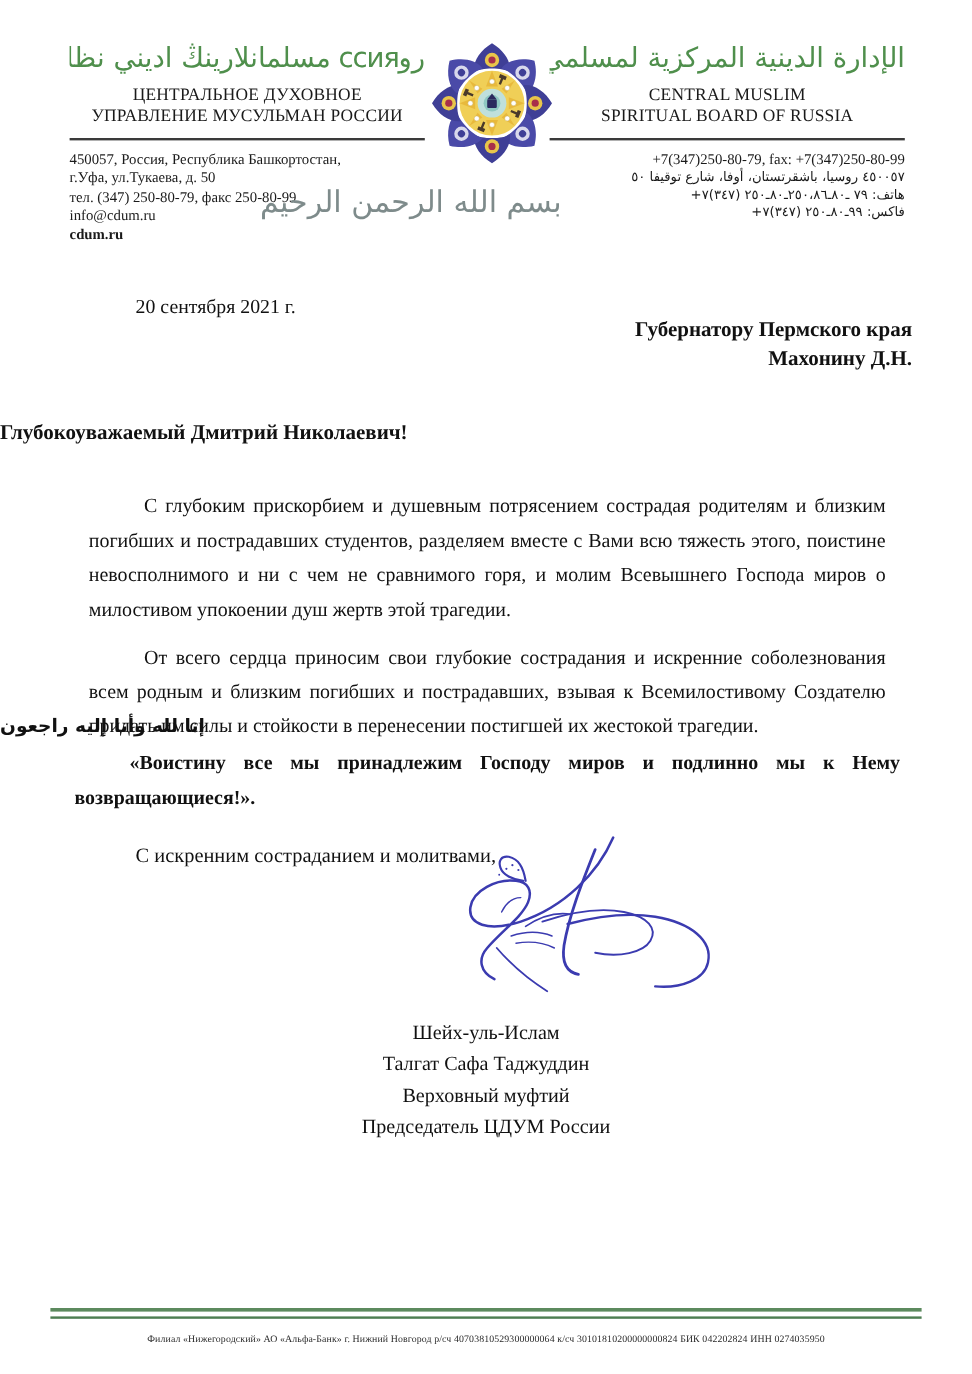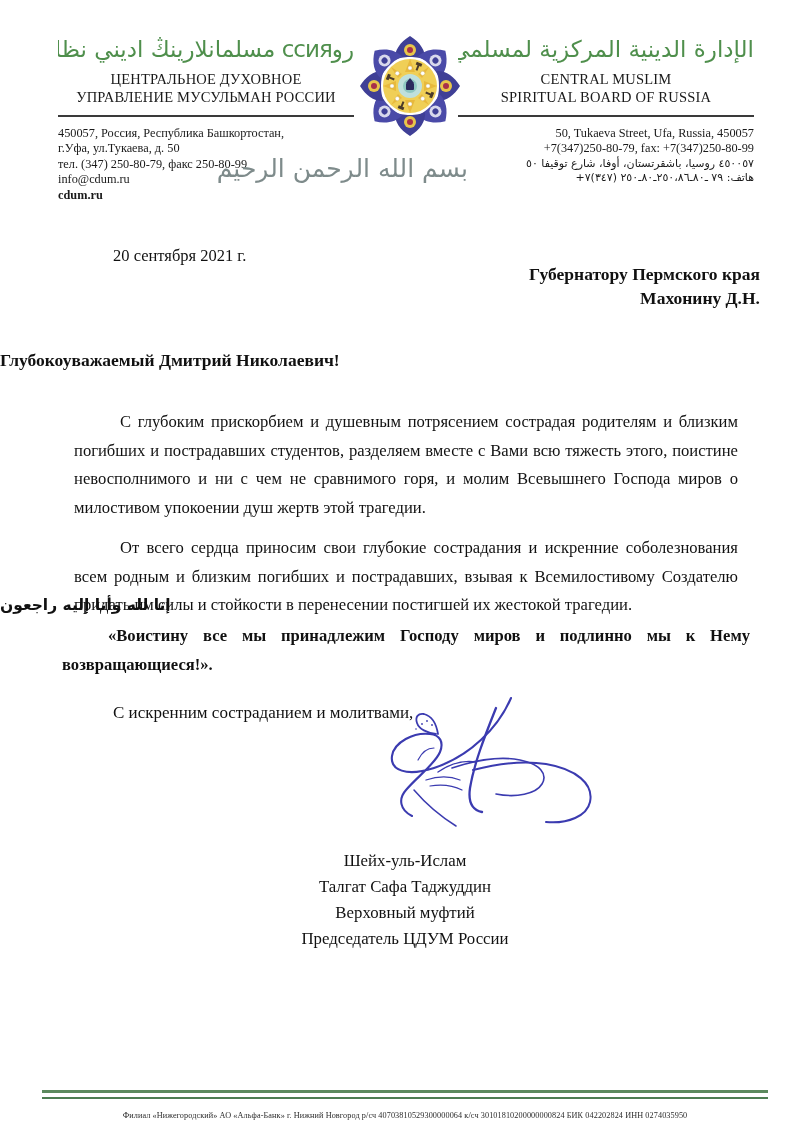--- a/index.html
+++ b/index.html
@@ -234,24 +234,24 @@
     </div>
 
     <div class="lh-col lh-right">
       <div class="calligraphy-ar">الإدارة الدينية المركزية لمسلمي روسيا</div>
       <div class="org-name">
         <div>CENTRAL MUSLIM</div>
         <div>SPIRITUAL BOARD OF RUSSIA</div>
       </div>
       <div class="rule"></div>
       <div class="contact">
-        <div>50, Tukaeva Street, Ufa, Russia, 450057</div>
         <div>+7(347)250-80-79, fax: +7(347)250-80-99</div>
         <div class="contact-ar">٤٥٠٠٥٧ روسيا، باشقرتستان، أوفا، شارع توقيفا ٥٠</div>
         <div class="contact-ar">هاتف: ٧٩ ـ٨٠ـ٢٥٠،٨٦ـ٨٠ـ٢٥٠ (٣٤٧)٧+</div>
+        <div class="contact-ar">فاكس: ٩٩ـ٨٠ـ٢٥٠ (٣٤٧)٧+</div>
       </div>
     </div>
   </div>
 
   <div class="emblem-wrap">
     <div class="emblem">
       <svg width="108" height="108" viewBox="0 0 108 108" aria-hidden="true">
         <g transform="translate(54,54)">
           <g>
             <circle r="50" fill="#ffffff"></circle>

